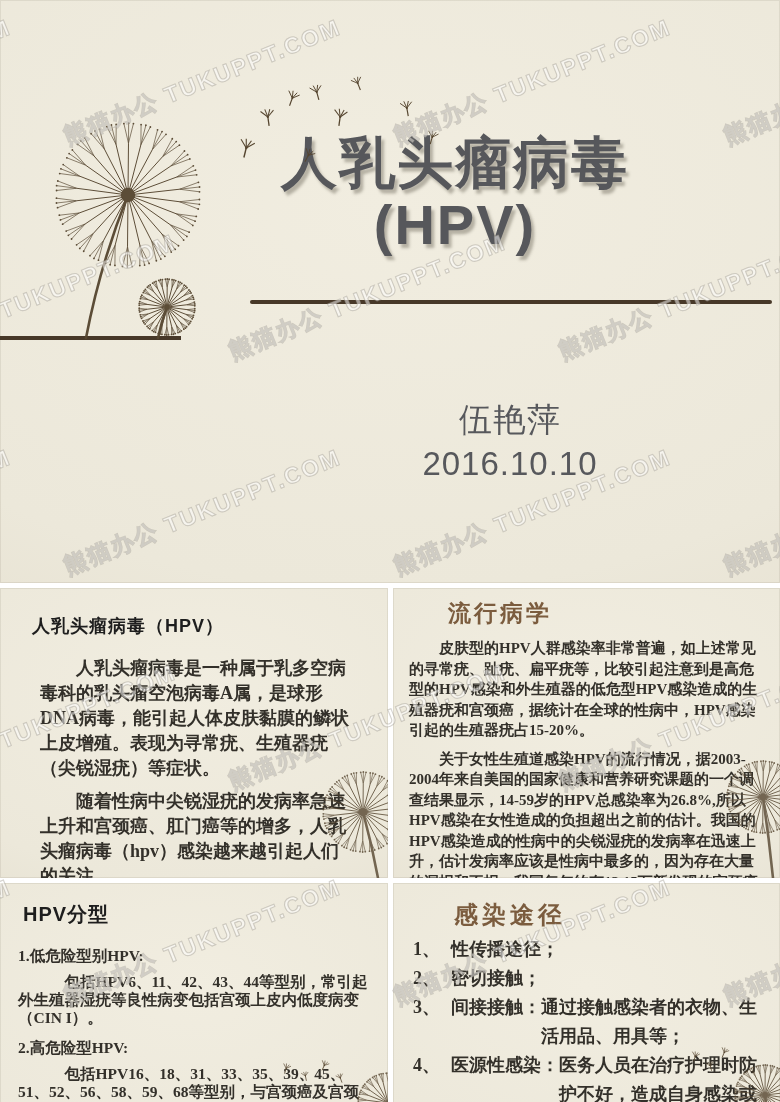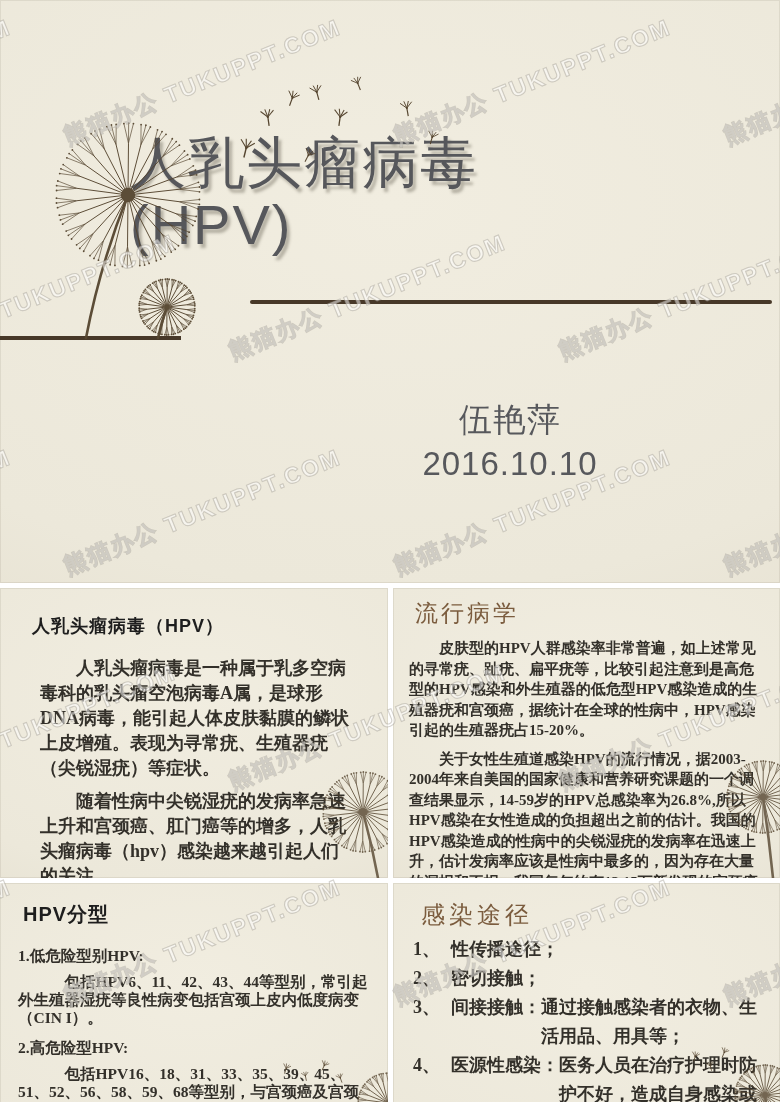--- a/index.html
+++ b/index.html
@@ -13,33 +13,33 @@
     box-shadow:inset 0 0 0 1px rgba(90,80,60,0.10);
   }
   #slide1{left:0;top:0;width:780px;height:583px;}
   #slide2{left:0;top:588px;width:388px;height:290px;}
   #slide3{left:393px;top:588px;width:387px;height:290px;}
   #slide4{left:0;top:883px;width:388px;height:291px;}
   #slide5{left:393px;top:883px;width:387px;height:291px;}
 
   
   .s1-title{
-    position:absolute;left:130px;top:132px;width:650px;
-    font-size:56px;line-height:62px;font-weight:normal;letter-spacing:2px;
+    position:absolute;left:130px;top:132px;width:650px;text-align:center;
+    font-size:56px;line-height:62px;font-weight:bold;letter-spacing:2px;
     color:#56575b;text-shadow:3px 4px 3px rgba(70,62,48,0.35);
   }
   .s1-rule{position:absolute;left:250px;top:300px;width:522px;height:4px;background:#473828;border-radius:2px;}
   .s1-ground{position:absolute;left:0;top:336px;width:181px;height:4px;background:#473828;}
   .s1-author{
     position:absolute;left:370px;top:398px;width:280px;text-align:center;
     color:#57585c;font-size:33px;line-height:44px;letter-spacing:1px;
   }
   
   .st-black{position:absolute;font-weight:bold;color:#1e1e1e;font-family:"Liberation Sans",sans-serif;}
-  .st-brown{position:absolute;font-weight:normal;color:#7b5c3e;font-family:"Liberation Serif",serif;}
+  .st-brown{position:absolute;font-weight:bold;color:#7b5c3e;font-family:"Liberation Serif",serif;margin-left:33px;}
   .kai{font-family:"Liberation Serif",serif;font-weight:600;color:#33302a;}
   p{margin:8px;}
 
   
   .s2-title{left:32px;top:26px;font-size:18px;letter-spacing:1px;}
   .s2-body{position:absolute;left:32px;top:60px;width:330px;font-size:18px;line-height:25px;}
   .s2-body p{text-indent:2em;}
 
   
   .s3-title{left:22px;top:10px;font-size:23px;letter-spacing:3px;}

